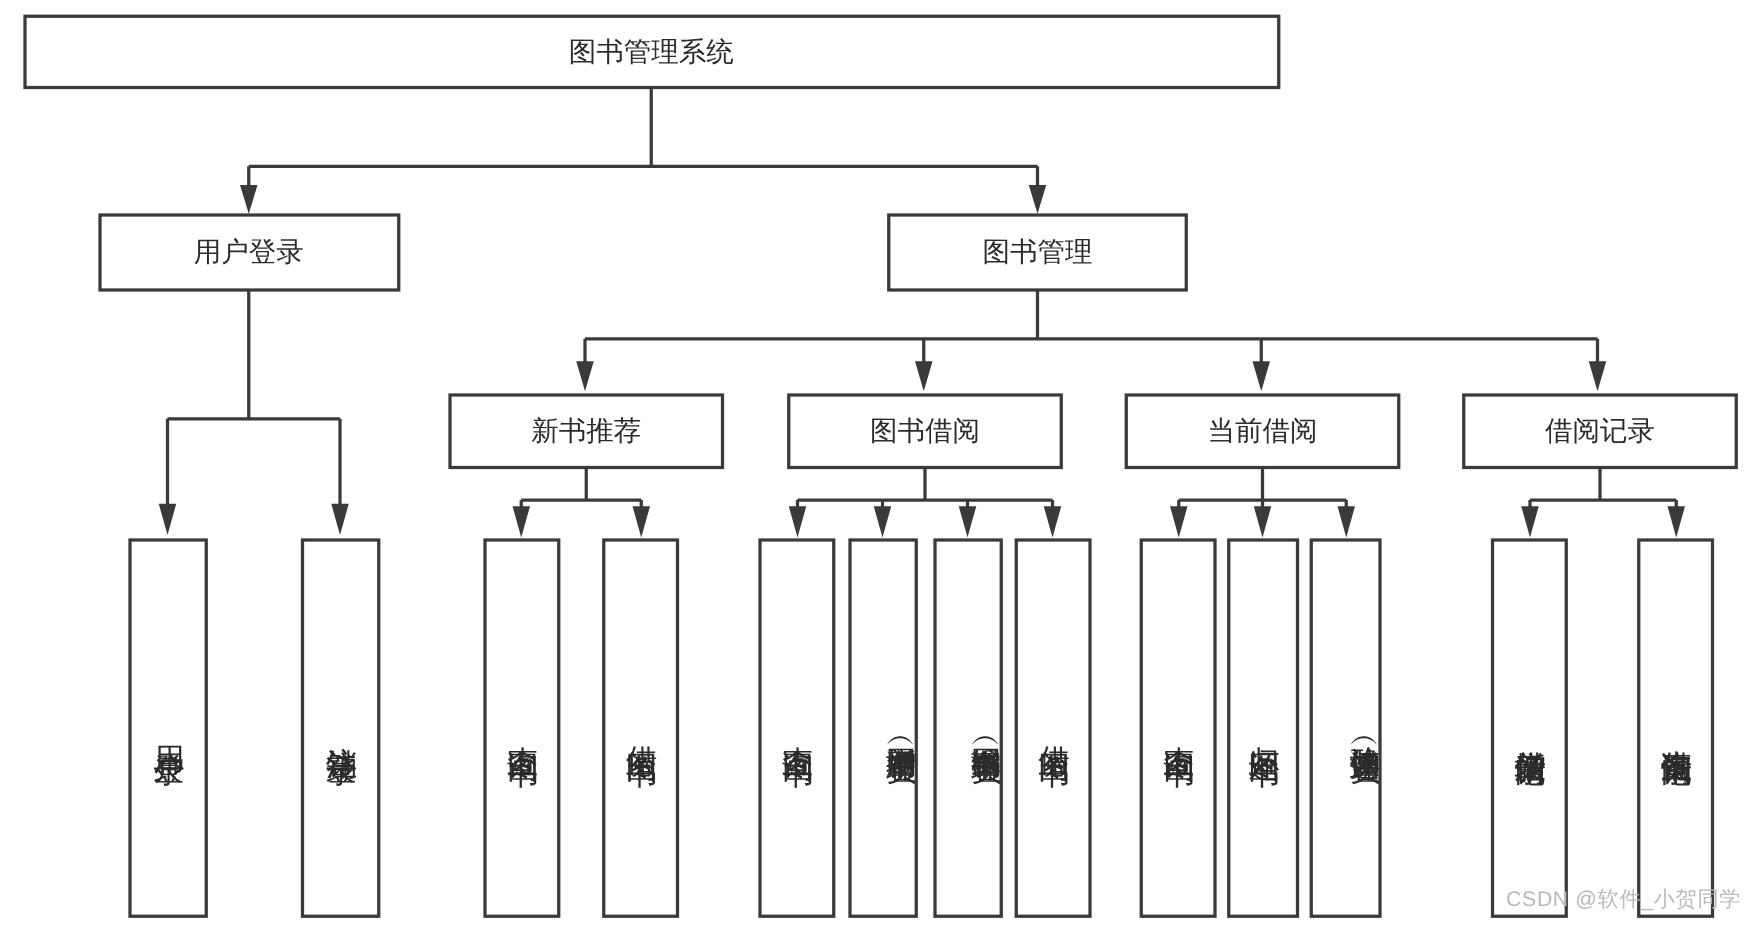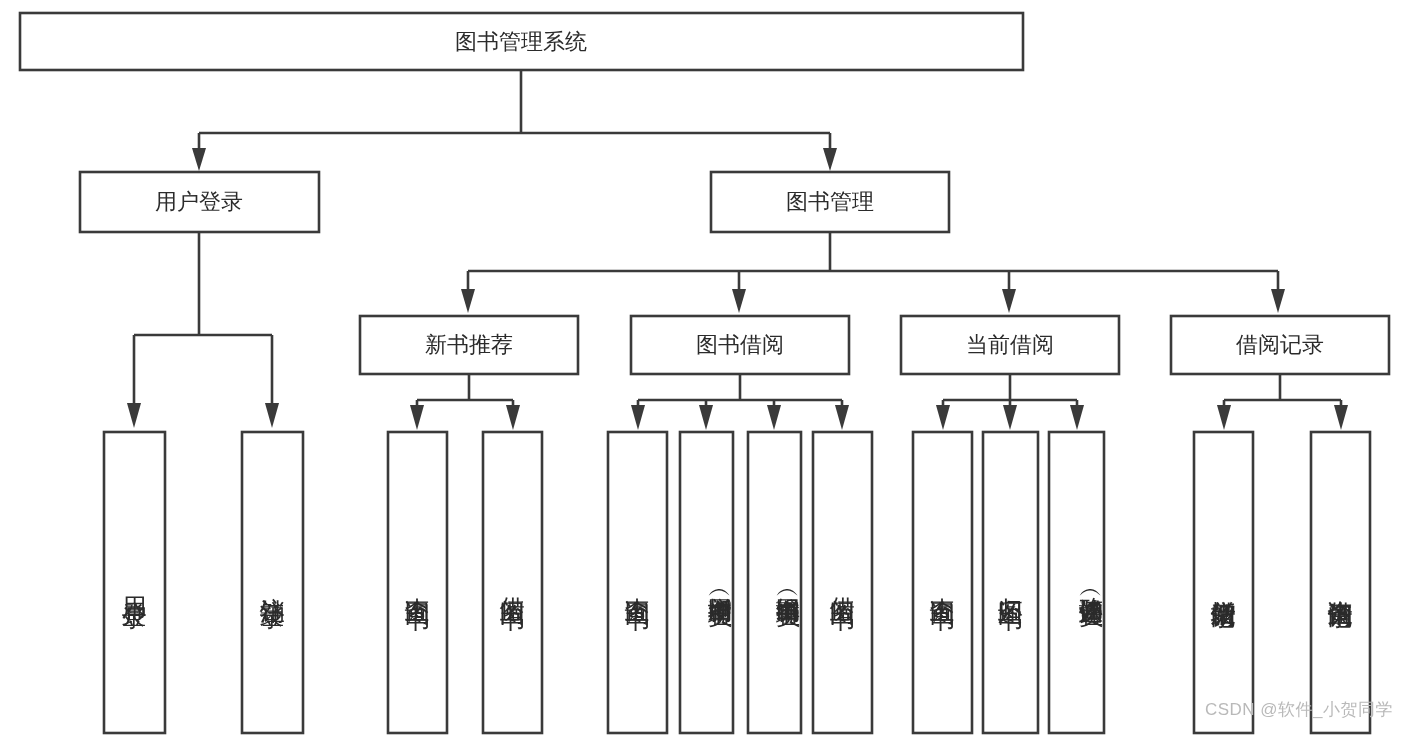--- a/index.html
+++ b/index.html
@@ -63,21 +63,21 @@
     display: flex;
     align-items: center;
     justify-content: center;
     text-align: center;
     pointer-events: none;
     user-select: none;
   }
   .watermark {
     position: absolute;
     right: 12px;
-    bottom: 12px;
+    bottom: 2px;
     font-family: "Liberation Sans", "DejaVu Sans", sans-serif;
     font-size: 17px;
     color: #b9b9b9;
     letter-spacing: 0.5px;
     white-space: nowrap;
   }
 </style>
 </head>
 <body>
 

